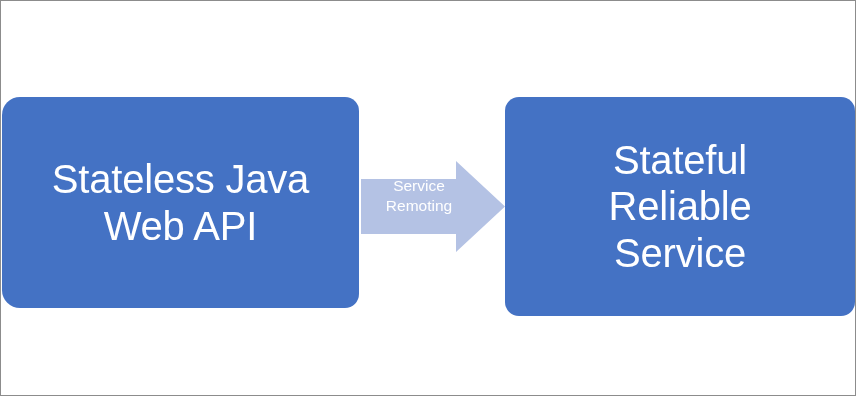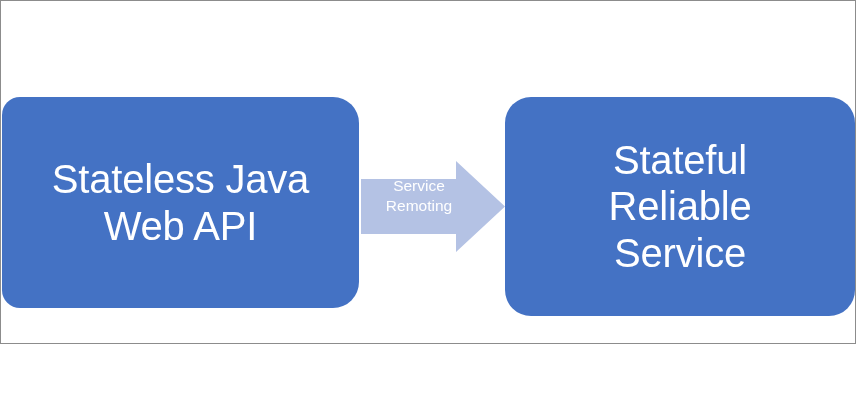--- a/index.html
+++ b/index.html
@@ -8,32 +8,32 @@
     padding: 0;
     background: #ffffff;
   }
   body {
     font-family: "Liberation Sans", sans-serif;
   }
 
   .canvas {
     position: relative;
     width: 856px;
-    height: 344px;
+    height: 396px;
     background: #ffffff;
     box-sizing: border-box;
     border: 1px solid #8c8c8c;
     overflow: hidden;
   }
 
   
   .node-box {
     position: absolute;
     background: #4472C4;
-    border-radius: 26px;
+    border-radius: 14px;
     display: flex;
     align-items: center;
     justify-content: center;
     box-sizing: border-box;
   }
 
   .node-label {
     color: #ffffff;
     font-family: "Liberation Sans", sans-serif;
     font-size: 40px;

